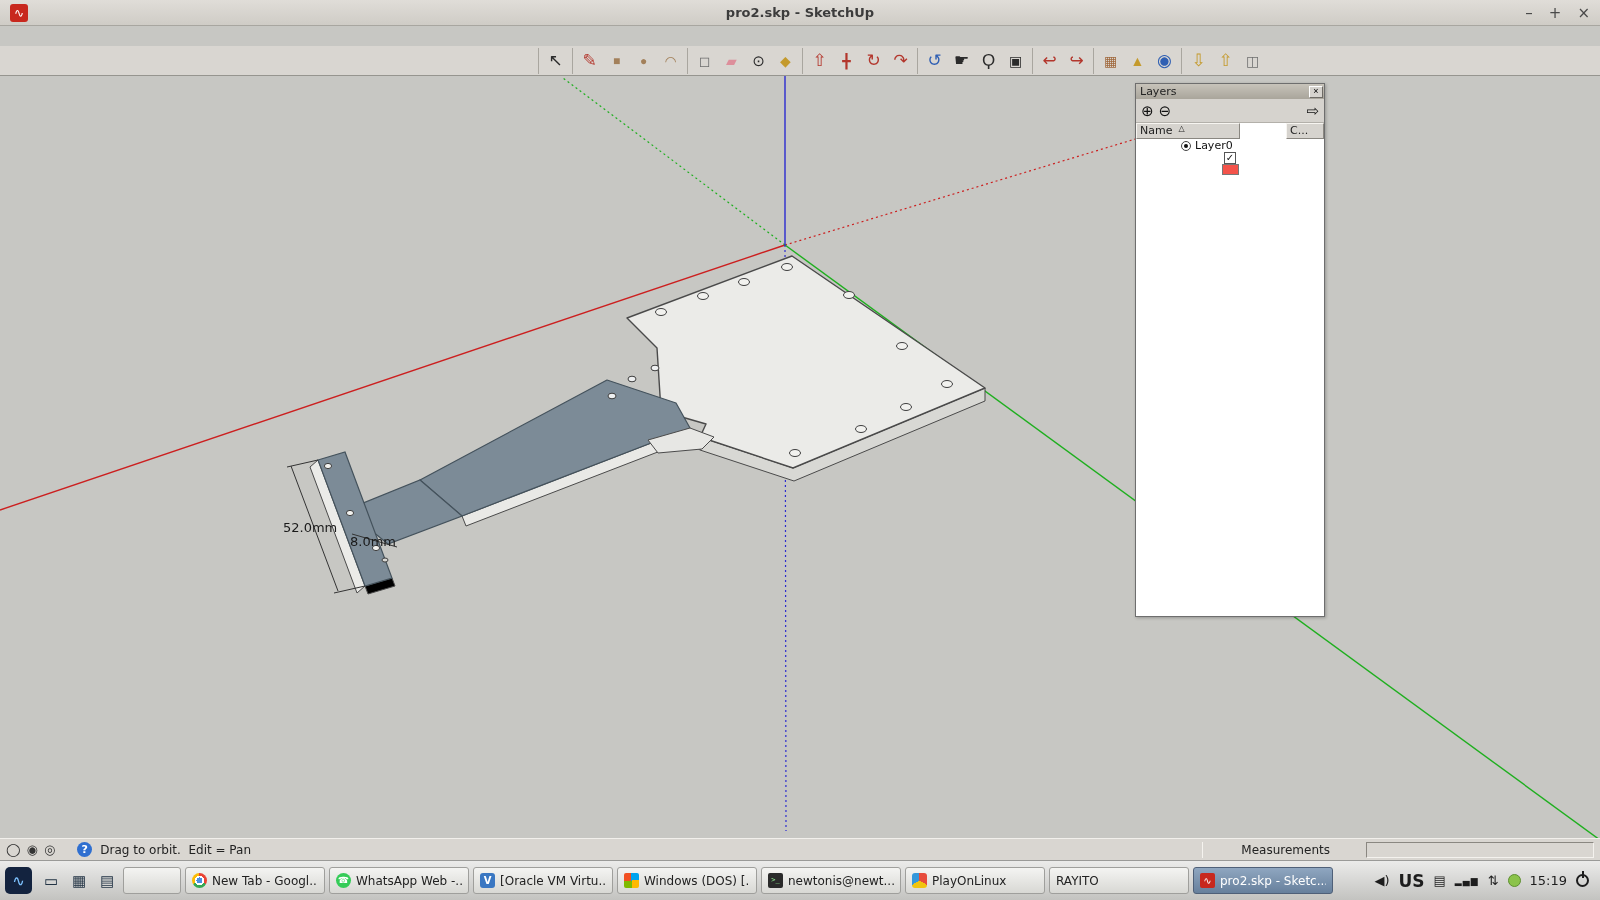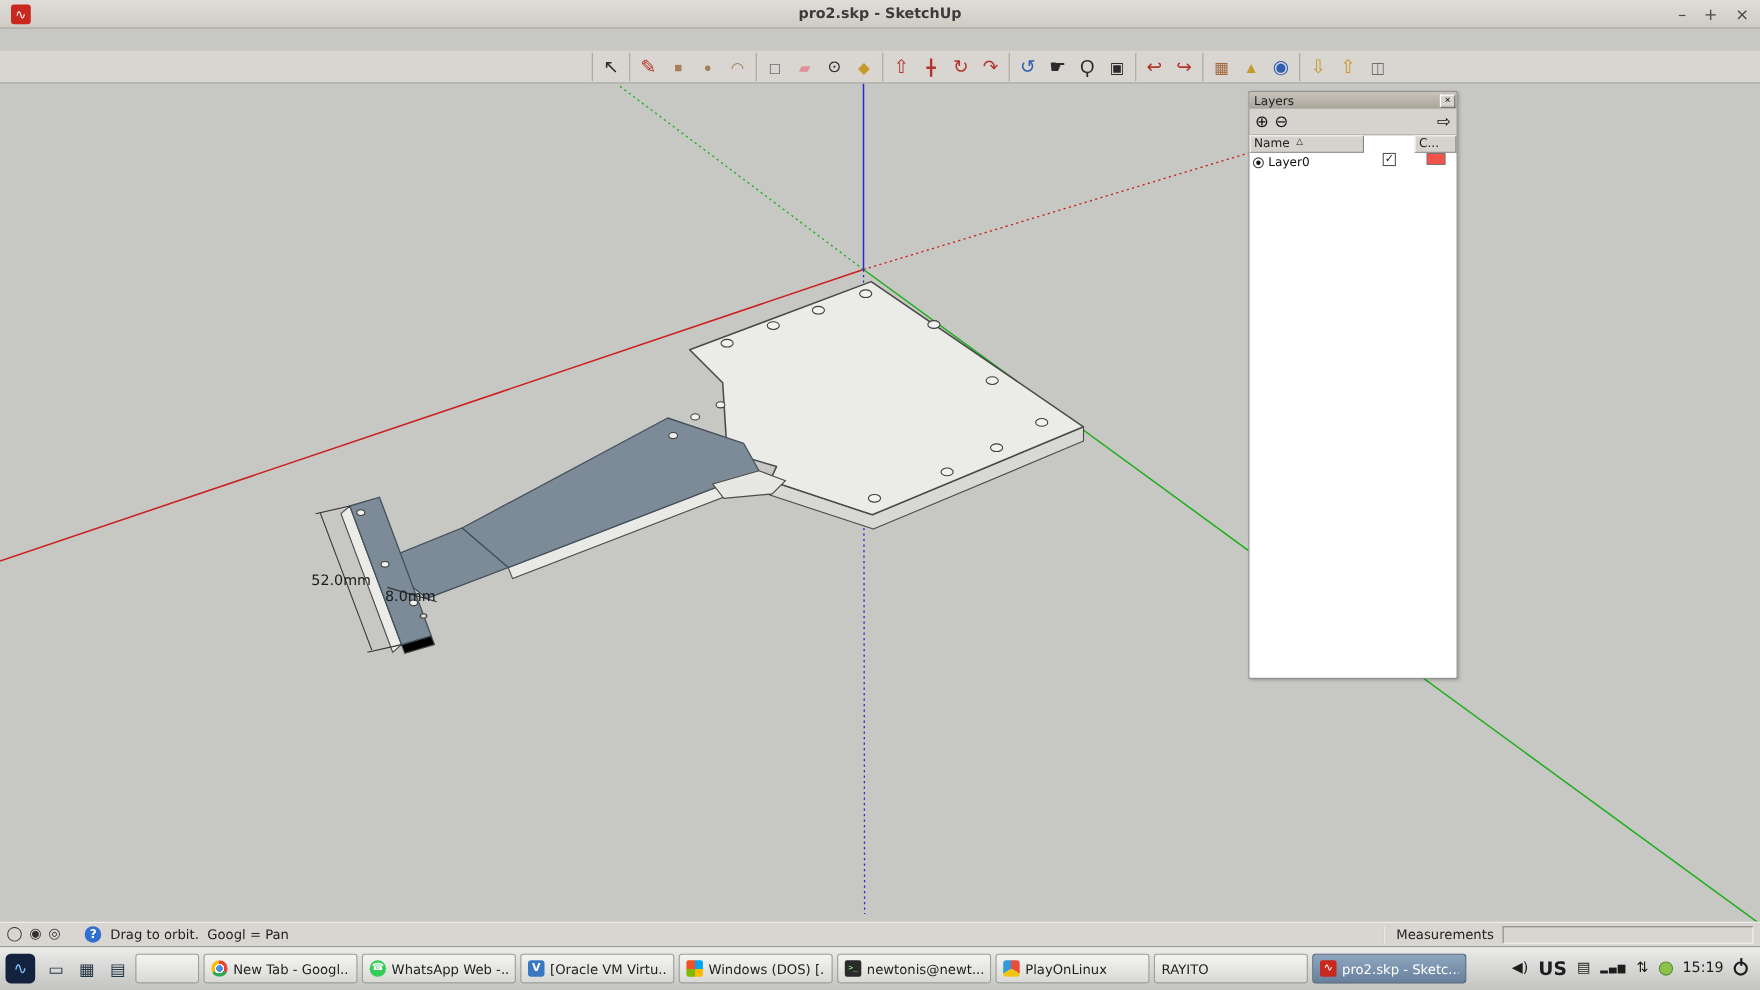--- a/index.html
+++ b/index.html
@@ -49,39 +49,39 @@
   .lp-tools { height:24px; background:#d6d3ce; border-bottom:1px solid #b3b0aa; display:flex;
     align-items:center; gap:5px; padding:0 5px; }
   .lp-tools button { background:none; border:none; padding:0; font-size:15px; line-height:15px; color:#111; cursor:default; }
   .lp-detail { margin-left:auto; font-size:14px; }
   .lp-head { display:flex; height:16px; }
   .lh { background:#d6d3ce; border:1px solid; border-color:#f7f5f1 #8a8781 #8a8781 #f7f5f1;
     font-size:11px; color:#222; display:flex; align-items:flex-start; padding:0 3px; }
   .lh-name { width:104px; } .lh-vis { width:46px;margin-top:41px; } .lh-col { width:38px; }
   .sort { font-size:8px; margin-left:6px; }
   .lp-list { flex:1; background:#fff; }
-  .lrow { display:flex; height:17px; font-size:11px; color:#111; }
+  .lrow { display:flex; height:17px; align-items:center; font-size:11px; color:#111;flex-direction:column; }
   .lc-name { width:104px; display:flex; align-items:center; gap:4px; padding-left:3px; }
   .lc-vis { width:46px; display:flex; justify-content:center; }
   .lc-col { width:38px; display:flex; justify-content:center; }
   .radio { width:10px; height:10px; border:1px solid #444; border-radius:50%; background:#fff;
     display:inline-flex; align-items:center; justify-content:center; }
   .radio .dot { width:4px; height:4px; background:#111; border-radius:50%; }
   .cbx { width:12px; height:12px; border:1px solid #555; background:#fff; font-size:10px;
     line-height:10px; text-align:center; color:#111; }
   .swatch { width:17px; height:11px; border:1px solid #777; }
 
   
   .statusbar { position:absolute; top:838px; left:0; right:0; height:22px; background:#d9d6d1;
     border-top:1px solid #f2f0ec; display:flex; align-items:center; font-size:12px; color:#222; padding:0 6px; }
   .sb-ic { font-size:13px; color:#333; margin-right:6px; }
   .helpcircle { width:15px; height:15px; border-radius:50%; background:#2f6fd0; color:#fff;
     font-size:11px; font-weight:bold; text-align:center; line-height:15px; margin:0 8px 0 16px; }
   .hint { white-space:pre-wrap; }
-  .sb-right { margin-left:auto; display:flex; align-items:center; }
+  .sb-right { margin-left:auto; display:flex; align-items:center;gap:28px; }
   .sb-sep { width:1px; height:16px; background:#9a978f; border-right:1px solid #f5f3ef; margin:0 10px; }
   .meas-label { margin-right:8px; }
   .meas-box { width:228px; height:16px; background:#d9d6d1; border:1px solid;
     border-color:#8a8781 #f4f2ee #f4f2ee #8a8781; }
 
   
   .taskbar { position:absolute; top:860px; left:0; right:0; height:40px;
     background:linear-gradient(#ebebea,#c3c3c0); border-top:1px solid #9a9a98;
     display:flex; align-items:center; gap:4px; padding:0 5px; }
   .bird { display:block; width:27px; height:27px; border-radius:5px; background:#13233f;
@@ -316,21 +316,21 @@
         </div>
       </div>
     </div>
   </div>
 
   <div class="statusbar">
     <span class="sb-ic">◯</span>
     <span class="sb-ic">◉</span>
     <span class="sb-ic">◎</span>
     <span class="helpcircle">?</span>
-    <span class="hint">Drag to orbit.  Googl = Pan</span>
+    <span class="hint">Drag to orbit.  Edit = Pan</span>
     <div class="sb-right">
       <div class="sb-sep"></div>
       <span class="meas-label">Measurements</span>
       <div class="meas-box"></div>
     </div>
   </div>
 
   <div class="taskbar">
     <button class="launcher" style="width:30px">
       <span class="bird">∿</span>

